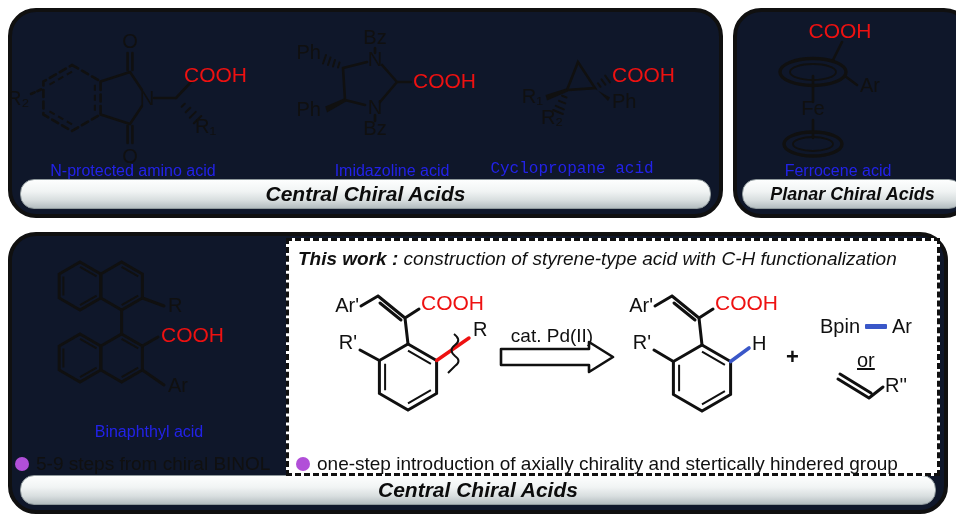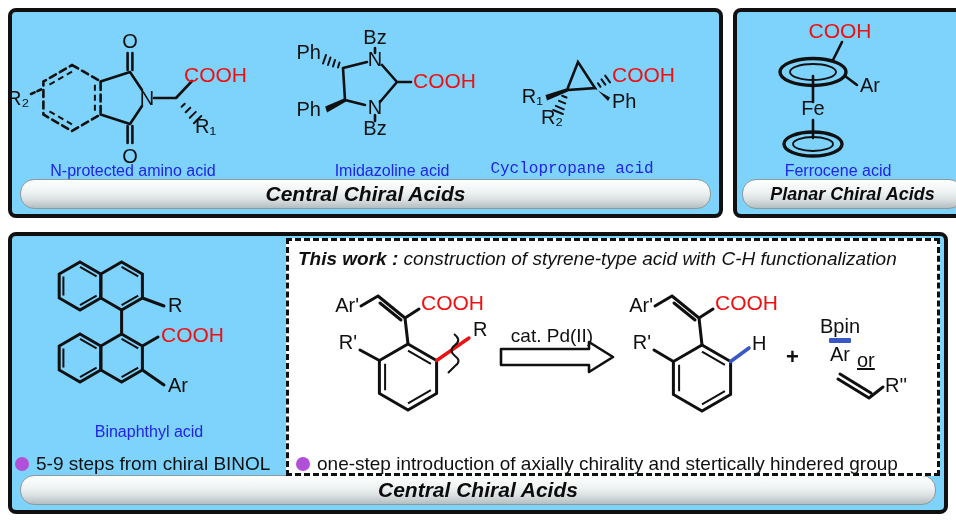--- a/index.html
+++ b/index.html
@@ -7,37 +7,37 @@
     --blue:#2222e8;
     --bluebond:#3a57c8;
     --purple:#b14fd8;
     --ink:#101010;
   }
   html,body{margin:0;padding:0;background:#fff;}
   #canvas{
     position:relative;width:956px;height:522px;background:#fff;overflow:hidden;
     font-family:"Liberation Sans","DejaVu Sans",sans-serif;color:var(--ink);
   }
-  .box{position:absolute;border:4px solid var(--ink);border-radius:8px;background:#7dd3fc;box-sizing:border-box;}
+  .box{position:absolute;border:4px solid var(--ink);border-radius:28px;background:#0f172a;box-sizing:border-box;}
   .banner{
     position:absolute;height:28px;border-radius:14px;
     background:linear-gradient(180deg,#fdfefe 0%,#f1f4f4 40%,#d8dedf 72%,#b4bdc0 100%);
     border:1px solid #8f999c;
     display:flex;align-items:center;justify-content:center;
     font-style:italic;font-weight:bold;font-size:21px;color:#0c0c0c;white-space:nowrap;
   }
   .dashedbox{position:absolute;border:3px dashed var(--ink);box-sizing:border-box;background:#fff;}
   .bluelabel{position:absolute;color:var(--blue);font-size:16px;white-space:nowrap;transform:translateX(-50%);}
   .titleline{position:absolute;font-size:19px;font-style:italic;white-space:nowrap;}
   .titleline b{font-weight:bold;}
   .bullet-dot{position:absolute;width:14px;height:14px;border-radius:50%;background:var(--purple);}
   .bullet-text{position:absolute;font-size:19px;white-space:nowrap;color:var(--ink);}
   .plus{position:absolute;font-size:22px;font-weight:bold;}
   .inlinebond{display:inline-block;width:22px;height:5px;background:var(--bluebond);margin:0 5px;vertical-align:middle;border-radius:1px;}
-  .reagent-row{position:absolute;font-size:20px;white-space:nowrap;display:flex;align-items:center;flex-direction:column;}
+  .reagent-row{position:absolute;font-size:20px;white-space:nowrap;display:flex;align-items:center;}
   .or-word{position:absolute;font-size:20px;}
   svg{position:absolute;overflow:visible;font-family:"Liberation Sans","DejaVu Sans",sans-serif;}
   svg text{fill:var(--ink);font-size:20px;}
   svg text.cooh{fill:var(--red);font-size:21px;}
   .bond{stroke:var(--ink);stroke-width:2.6;fill:none;stroke-linecap:round;}
   .bondb{stroke:var(--ink);stroke-width:3;fill:none;stroke-linecap:round;}
   .inner{stroke:var(--ink);stroke-width:2;fill:none;}
   .hash{stroke:var(--ink);stroke-width:2;stroke-linecap:round;}
   .wedge{fill:var(--ink);stroke:none;}
 </style>

